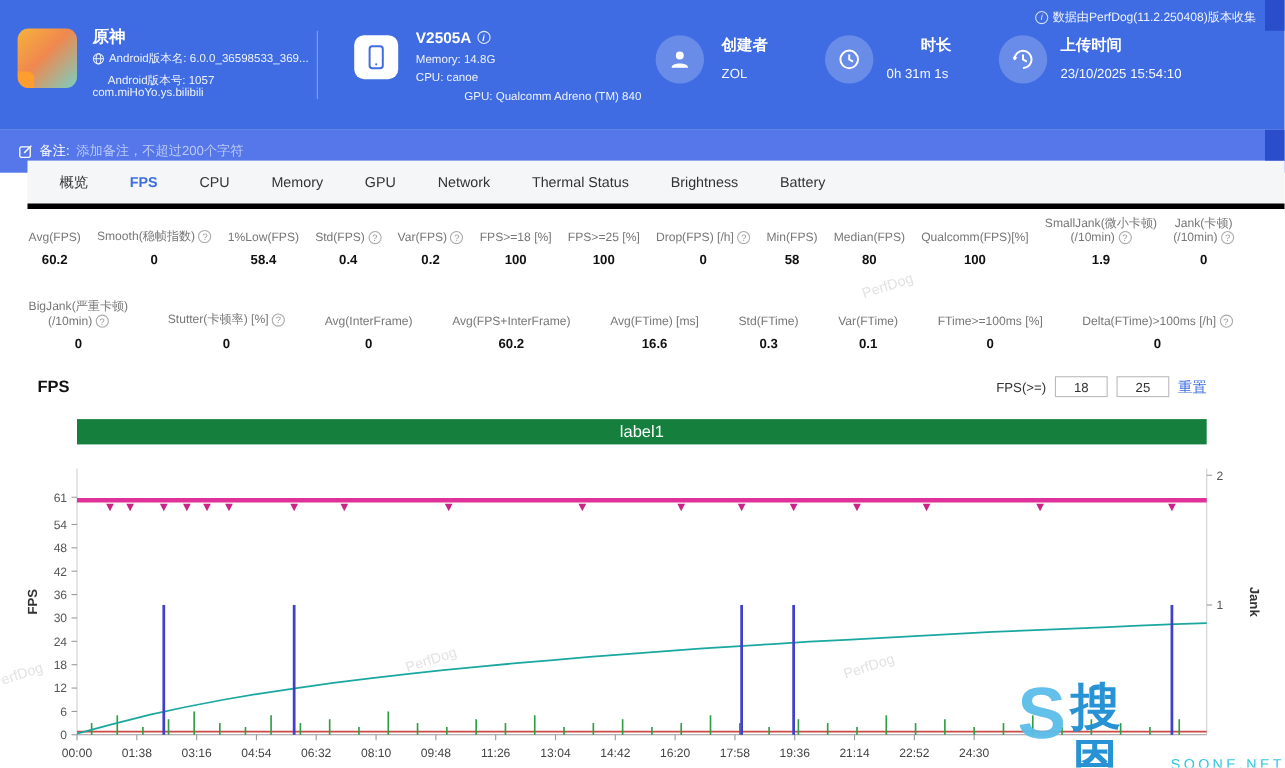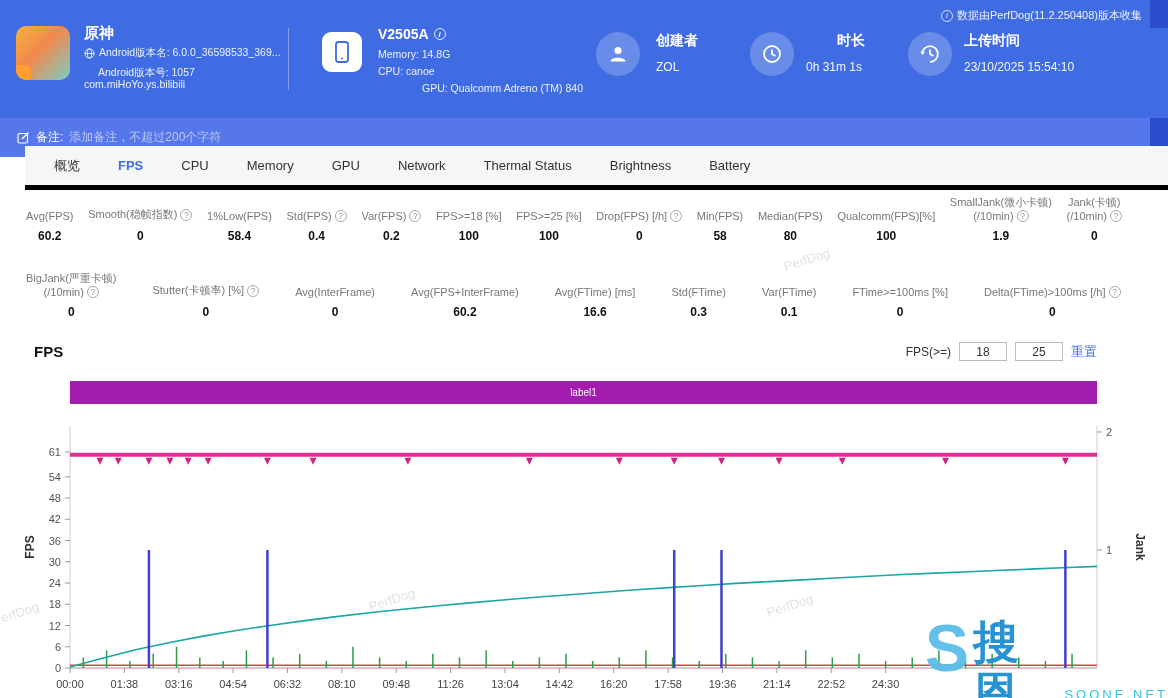--- a/index.html
+++ b/index.html
@@ -61,22 +61,22 @@
   .stat-value { margin-top:7px; font-size:12px; font-weight:bold; color:#111; }
   .info-ic { display:inline-flex; width:12px; height:12px; border:1px solid #aaa; border-radius:50%; color:#999;
              font-size:8.5px; align-items:center; justify-content:center; cursor:pointer; }
 
   
   .fps-title { position:absolute; left:34px; top:343px; font-size:15px; font-weight:bold; color:#111; }
   .fps-controls { position:absolute; right:71px; top:342px; display:flex; align-items:center; gap:8px; font-size:12px; color:#333; }
   .fps-input { width:48px; height:19px; border:1px solid #bbb; background:#fff; text-align:center; font-size:12px; color:#333;
                font-family:"Liberation Sans","DejaVu Sans",sans-serif; }
   .reset-link { color:#3d6fe0; font-size:13px; cursor:pointer; }
-  .banner { position:absolute; left:70px; top:381px; width:1027px; height:23px; background:#a21caf; color:#fff;
-            display:flex; align-items:center; justify-content:center; font-size:10px; }
+  .banner { position:absolute; left:70px; top:381px; width:1027px; height:23px; background:#15803d; color:#fff;
+            display:flex; align-items:center; justify-content:center; font-size:15px; }
 
   
   .chart-wrap { position:absolute; left:0; top:406px; width:1168px; height:292px; }
   svg text { font-family:"Liberation Sans","DejaVu Sans",sans-serif; }
 
   
   .wm { position:absolute; color:#cfcfcf; opacity:.6; font-size:13px; transform:rotate(-18deg); pointer-events:none; }
   .soone { position:absolute; left:925px; top:608px; display:flex; align-items:flex-start; gap:4px; opacity:.95; pointer-events:none; }
   .soone-s { font-size:66px; font-weight:bold; color:#5bbde9; line-height:80px; }
   .soone-col { display:flex; flex-direction:row; align-items:center; margin-top:8px; }

